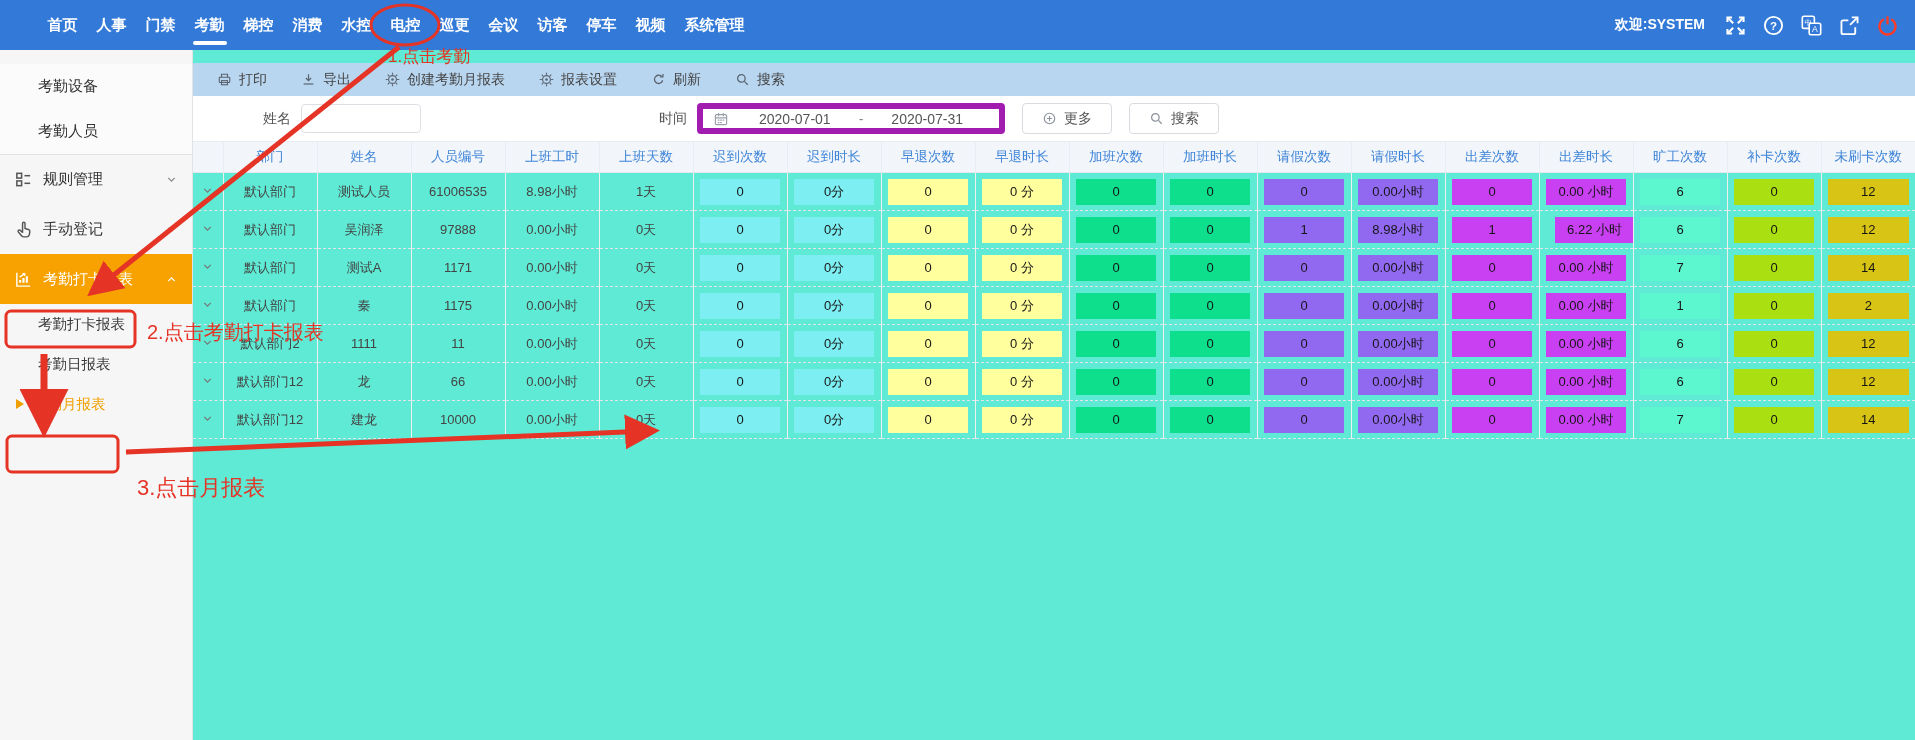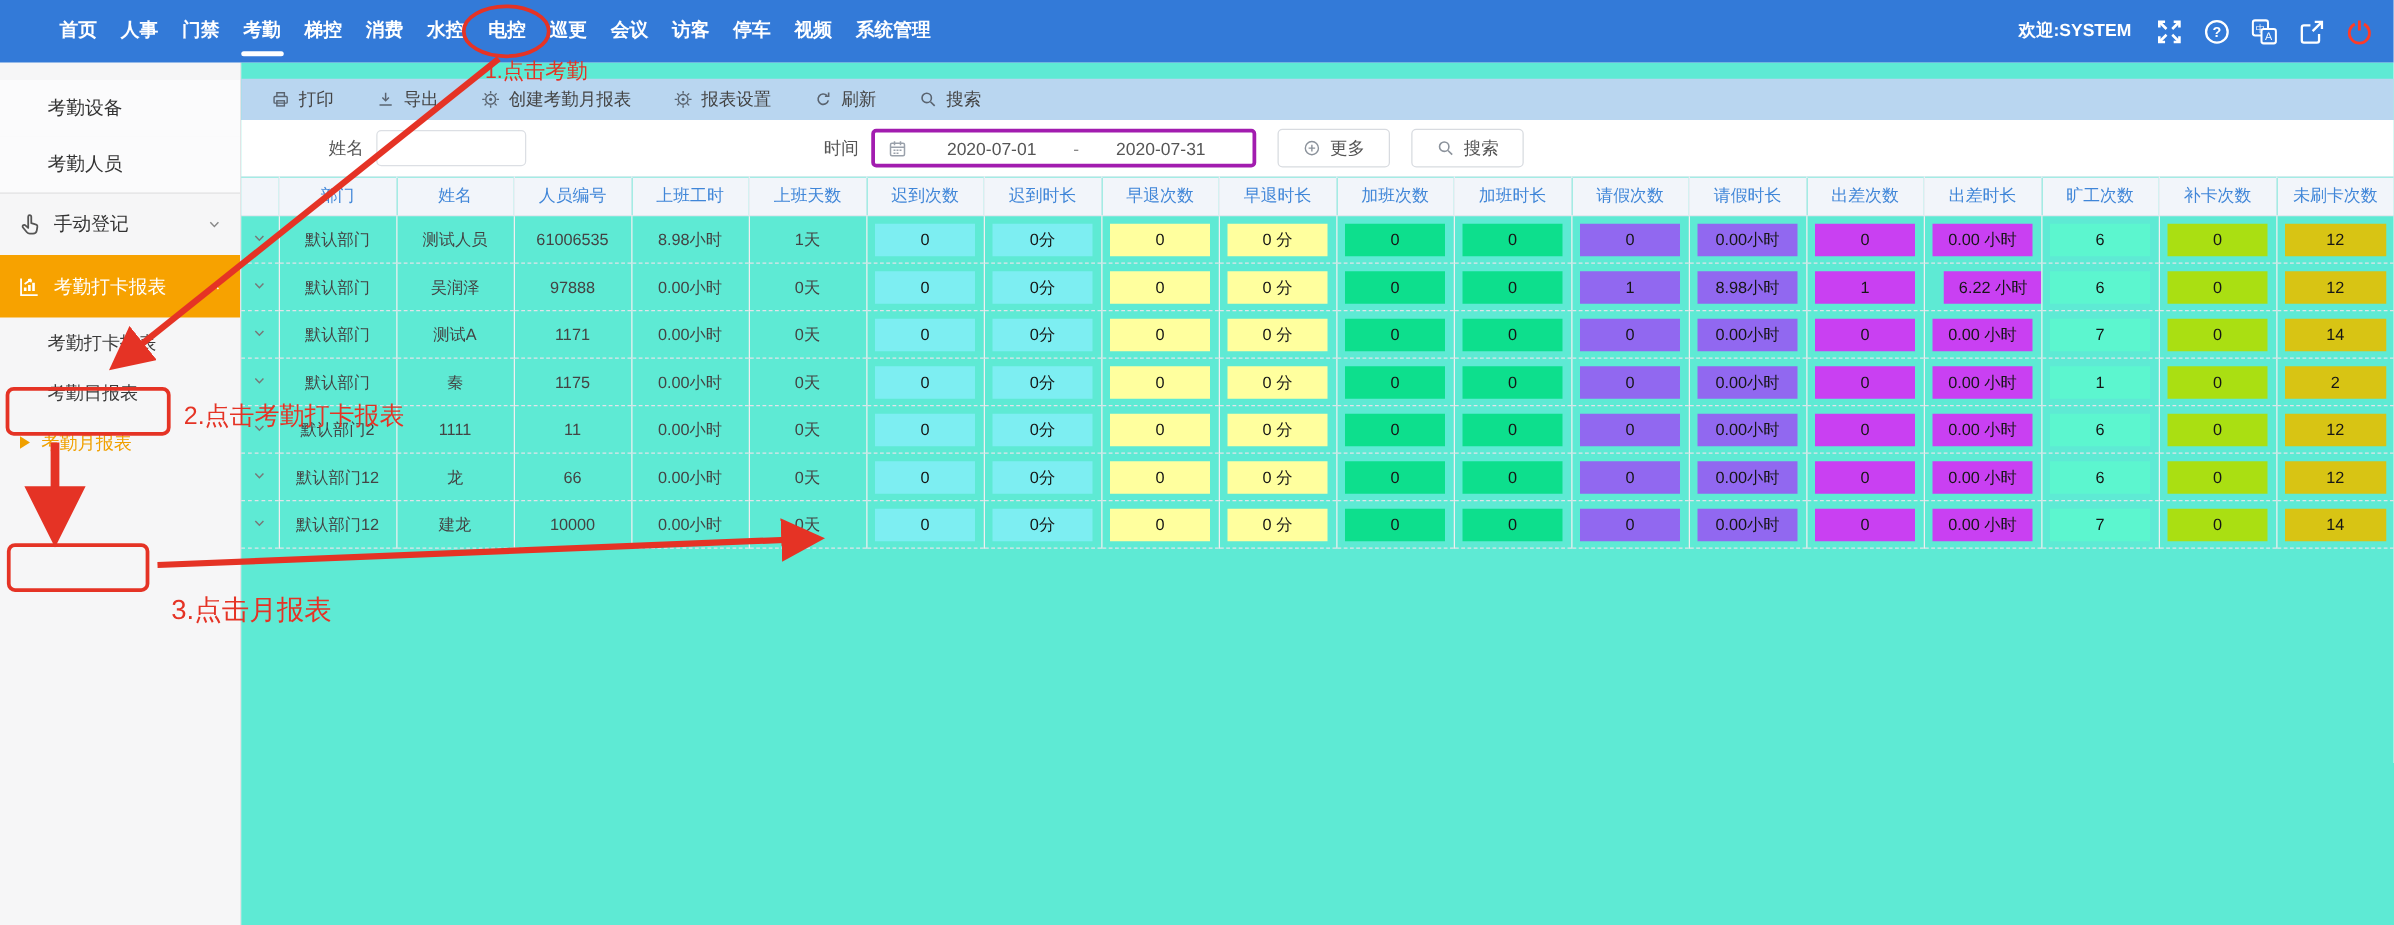--- a/index.html
+++ b/index.html
@@ -49,21 +49,21 @@
     padding-left:24px; gap:34px; }
   .tbtn { display:flex; align-items:center; gap:7px; font-size:14px; color:#444; cursor:pointer; }
   .tbtn .icon { font-size:15px; color:#5a6470; }
 
   
   .filterbar { height:45px; display:flex; align-items:center; padding-left:70px; background:#fff; }
   .flabel { font-size:14px; color:#555; margin-right:10px; white-space:nowrap; }
   .flabel.time { margin-left:238px; }
   .finput { width:120px; height:29px; border:1px solid #dcdfe4; border-radius:4px; padding:0 8px;
     font-size:14px; color:#333; outline:none; }
-  .datebox { display:inline-flex; align-items:center; width:308px; height:31px; border:3px solid #a21caf;
+  .datebox { display:inline-flex; align-items:center; width:308px; height:31px; border:6px solid #a21caf;
     border-radius:4px; background:#fff; padding:0 10px; color:#555; font-size:14px; cursor:pointer;justify-content:space-between; }
   .datebox .cal { color:#9aa1ab; font-size:16px; margin-right:4px; }
   .dval { flex:1; text-align:center; }
   .dsep { padding:0 2px; color:#888; }
   .fbtn { display:inline-flex; align-items:center; gap:7px; height:31px; padding:0 19px; margin-left:17px;
     background:#fff; border:1px solid #d8dbe0; border-radius:4px; font-size:14px; color:#555; cursor:pointer;
     font-family:inherit; }
   .fbtn .icon { font-size:15px; color:#8b929b; }
 
   
@@ -146,20 +146,36 @@
     </div>
   </header>
 
   <div class="layout">
     <aside class="sidebar">
         <div class="sb-plain">
           <span class="sb-label">考勤设备</span>
         </div>
         <div class="sb-plain">
           <span class="sb-label">考勤人员</span>
+        </div>
+        <div class="sb-group">
+          <span class="icon">
+            <svg viewBox="0 0 20 20" width="1em" height="1em" fill="none" stroke="currentColor" stroke-width="1.6">
+              <rect x="3" y="3.5" width="5" height="5"></rect>
+              <path d="M11 6h6"></path>
+              <rect x="3" y="11.5" width="5" height="5"></rect>
+              <path d="M11 14h6"></path>
+            </svg>
+          </span>
+          <span class="sb-label">规则管理</span>
+          <span class="icon chev">
+            <svg viewBox="0 0 20 20" width="1em" height="1em" fill="none" stroke="currentColor" stroke-width="1.8">
+              <path d="M5 7.5l5 5 5-5"></path>
+            </svg>
+          </span>
         </div>
         <div class="sb-group">
           <span class="icon">
             <svg viewBox="0 0 20 20" width="1em" height="1em" fill="none" stroke="currentColor" stroke-width="1.5" stroke-linecap="round" stroke-linejoin="round">
               <path d="M9 10V3.6a1.3 1.3 0 0 1 2.6 0V9l3.6 1a2 2 0 0 1 1.5 2.2l-.5 3A3.2 3.2 0 0 1 13 17.8h-2.6a3.2 3.2 0 0 1-2.5-1.2l-3.3-4a1.3 1.3 0 0 1 2-1.7L9 13z"></path>
             </svg>
           </span>
           <span class="sb-label">手动登记</span>
           <span class="icon chev">
             <svg viewBox="0 0 20 20" width="1em" height="1em" fill="none" stroke="currentColor" stroke-width="1.8">

